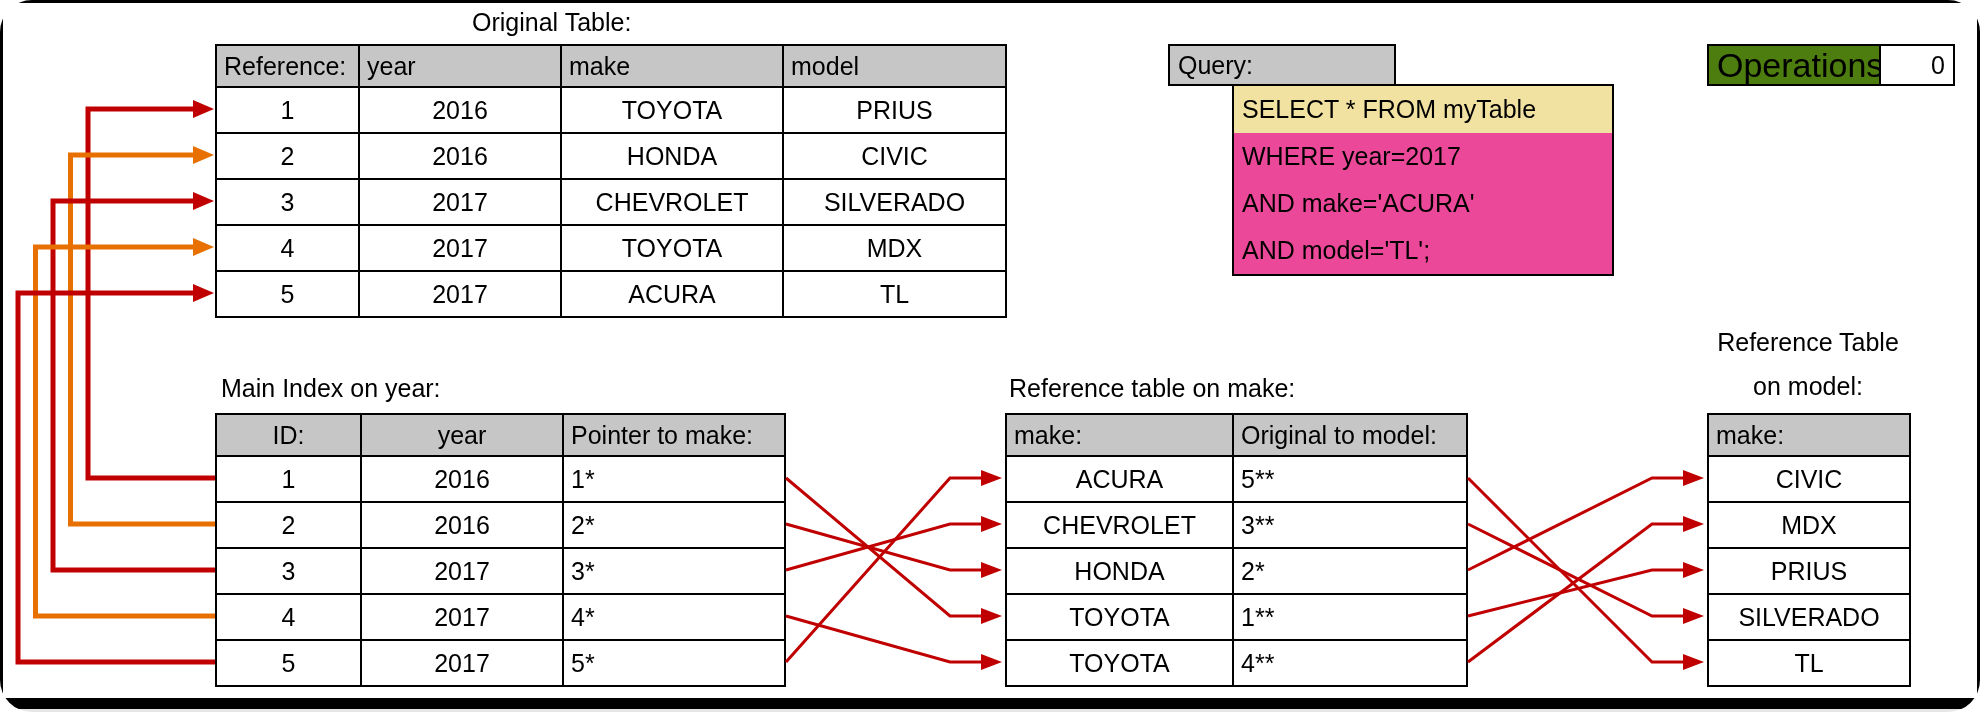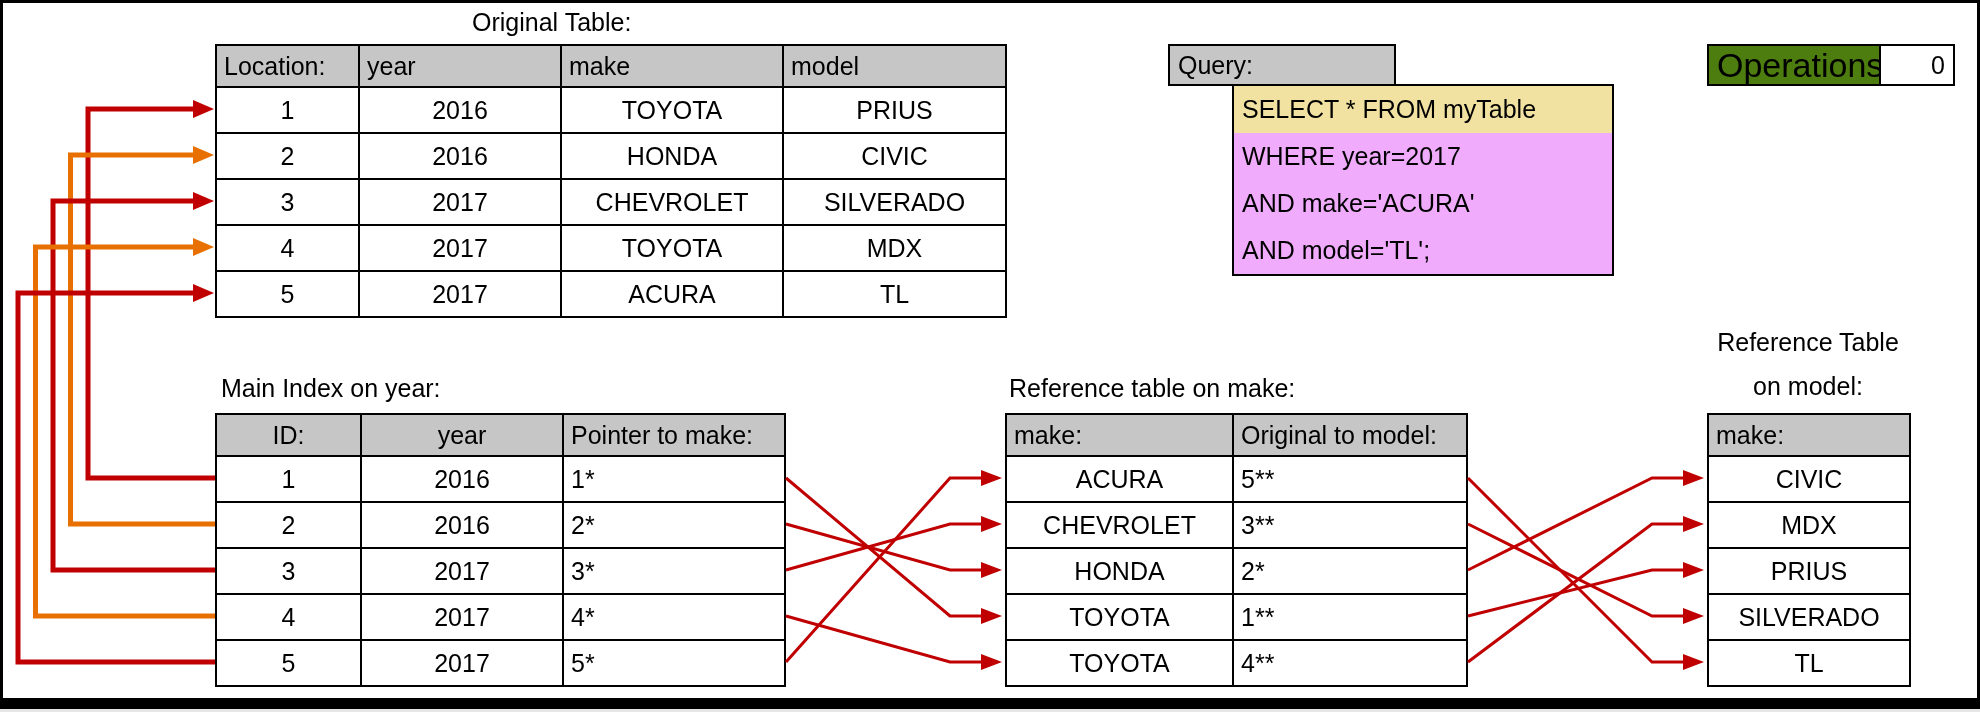--- a/index.html
+++ b/index.html
@@ -1,18 +1,18 @@
 <!DOCTYPE html>
 <html><head>
 <meta charset="utf-8">
 <style>
   html,body { margin:0; padding:0; background:#ffffff; }
   #canvas {
     position:relative; width:1980px; height:712px; background:#ffffff;
-    font-family:"Liberation Sans", sans-serif; color:#000; overflow:hidden;
+    font-family:"Liberation Sans", sans-serif; color:#000; overflow:hidden;border-radius:32px;
   }
   #frame {
     position:absolute; left:0; top:0; width:1980px; height:709px;
     border-top:3px solid #000; border-left:3px solid #000; border-right:3px solid #000;
     box-sizing:border-box; pointer-events:none;
   }
   #bottombar { position:absolute; left:0; top:698px; width:1980px; height:11px; background:#000; }
   #bottomstrip { position:absolute; left:0; top:709px; width:1980px; height:3px; background:#e6e6e6; }
 
   .ttl { position:absolute; font-size:25px; white-space:nowrap; }
@@ -27,21 +27,21 @@
   .al-l { justify-content:flex-start; }
   .al-c { justify-content:center; padding:0 2px; }
 
   #query-title {
     position:absolute; left:1168px; top:44px; width:228px; height:42px;
     background:#c6c6c6; border:2px solid #000; box-sizing:border-box;
     display:flex; align-items:center; padding:0 8px; font-size:25px;
   }
   #query-body {
     position:absolute; left:1232px; top:84px; width:382px;
-    border:2px solid #000; box-sizing:border-box; background:#f0abfc;
+    border:2px solid #000; box-sizing:border-box; background:#ec4899;
   }
   .qline { height:47px; display:flex; align-items:center; padding:0 8px; font-size:25px; white-space:nowrap; }
 
   #ops-label {
     position:absolute; left:1707px; top:44px; width:174px; height:42px;
     background:#4d7c0f; border:2px solid #000; box-sizing:border-box;
     display:flex; align-items:center; padding:0 8px; font-size:34px;
   }
   #ops-value {
     position:absolute; left:1879px; top:44px; width:76px; height:42px;
@@ -51,21 +51,21 @@
 
   #arrows { position:absolute; left:0; top:0; pointer-events:none; }
 </style>
 </head>
 <body>
 
 <div id="canvas">
 
   <div class="ttl" style="left:472px; top:8px;">Original Table:</div>
   <div class="tbl" style="left:215px; top:44px; grid-template-columns:143px 202px 222px 223px; grid-template-rows:42px repeat(5,46px);">
-      <div class="cell hd al-l">Location:</div>
+      <div class="cell hd al-l">Reference:</div>
       <div class="cell hd al-l">year</div>
       <div class="cell hd al-l">make</div>
       <div class="cell hd al-l">model</div>
       <div class="cell al-c">1</div>
       <div class="cell al-c">2016</div>
       <div class="cell al-c">TOYOTA</div>
       <div class="cell al-c">PRIUS</div>
       <div class="cell al-c">2</div>
       <div class="cell al-c">2016</div>
       <div class="cell al-c">HONDA</div>

